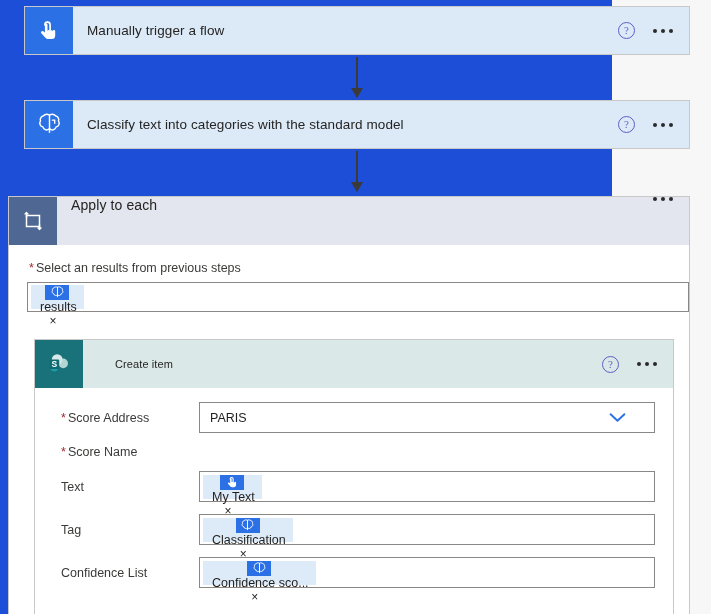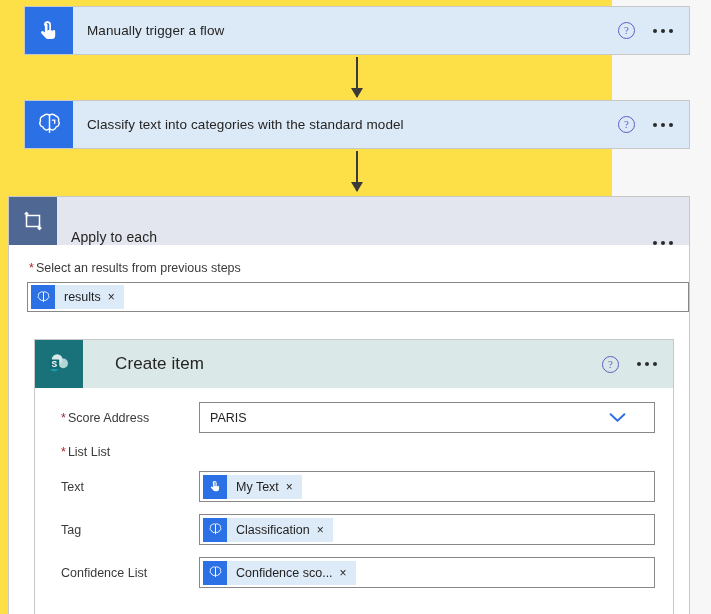--- a/index.html
+++ b/index.html
@@ -3,21 +3,21 @@
 <meta charset="utf-8">
 <style>
   * { box-sizing: border-box; }
   html, body {
     margin: 0; padding: 0;
     width: 711px; height: 614px;
     background: #f7f7f7;
     font-family: "Liberation Sans", sans-serif;
     overflow: hidden;
   }
-  .canvas { position: relative; width: 612px; height: 614px; background: #fde047; }
+  .canvas { position: relative; width: 612px; height: 614px; background: #1d4ed8; }
 
   
   .card {
     position: absolute;
     background: #ffffff;
     border: 1px solid #c8c8c8;
     display: flex;
     align-items: stretch;
   }
   .card-header {
@@ -81,21 +81,21 @@
 
   
   #scope {
     position: absolute;
     left: 8px; top: 196px;
     width: 682px; height: 430px;
     background: #ffffff;
     border: 1px solid #c8c8c8;
   }
   #scope-header {
-    display: flex; align-items: flex-end;
+    display: flex; align-items: flex-start;
     height: 48px;
     background: #e3e6ef;
   }
   #scope-header .icon-box { background: #4e6793; height: 48px; }
   #scope-header .card-title { font-size: 14px; }
 
   .scope-body { padding: 16px 20px 0 20px; }
 
   .field-label-required {
     font-size: 12.5px;
@@ -114,20 +114,21 @@
   #scope-output-input { width: 662px; margin-left: -2px; }
 
   
   .token {
     display: inline-flex; align-items: center;
     background: #ddeaf8;
     height: 24px;
     font-size: 12.5px;
     color: #201f1e;
     cursor: pointer;
+    flex-direction: column;
   }
   .token .t-icon {
     width: 24px; height: 24px;
     display: flex; align-items: center; justify-content: center;
     background: #2b70e4;
   }
   .token .t-label { padding: 0 7px 0 9px; white-space: nowrap; }
   .token .t-x {
     padding-right: 9px;
     font-size: 12px; color: #201f1e;
@@ -141,21 +142,21 @@
     width: 640px;
     background: #ffffff;
     border: 1px solid #c8c8c8;
   }
   #createitem-header {
     display: flex; align-items: center;
     height: 48px;
     background: #dae8e7;
   }
   #createitem-header .icon-box { background: #19717a; height: 48px; }
-  #createitem-header .card-title { font-size: 17px; padding-left: 32px; }
+  #createitem-header .card-title { font-size: 11px; padding-left: 32px; }
 
   .form-body { padding: 14px 18px 16px 14px; }
   .form-row {
     display: flex; align-items: center;
     margin-bottom: 12px;
   }
   .form-label {
     width: 150px; min-width: 150px;
     font-size: 12.5px;
     color: #3b3a39;
@@ -302,21 +303,21 @@
             <span class="chevron">
               <svg width="17" height="11" viewBox="0 0 17 11">
                   <path d="M1.6 2.2L8.5 8.8l6.9-6.6" fill="none" stroke="#2b70e4" stroke-width="1.9" stroke-linecap="round" stroke-linejoin="round"></path>
                 </svg>
             </span>
           </div>
         </div>
 
         <div class="form-row">
           <div class="form-label">
-            <span class="req-star">*</span><span>List List</span>
+            <span class="req-star">*</span><span>Score Name</span>
           </div>
         </div>
 
         <div class="form-row">
           <div class="form-label">
             <span>Text</span>
           </div>
           <div class="form-control has-token">
             <span class="token">
               <span class="t-icon">

